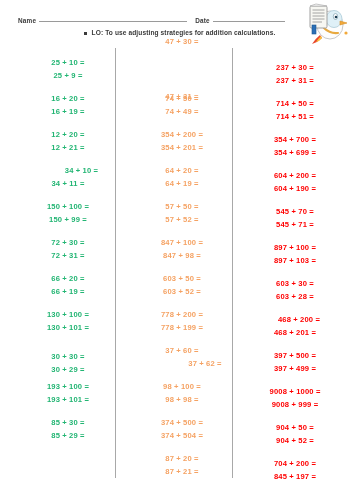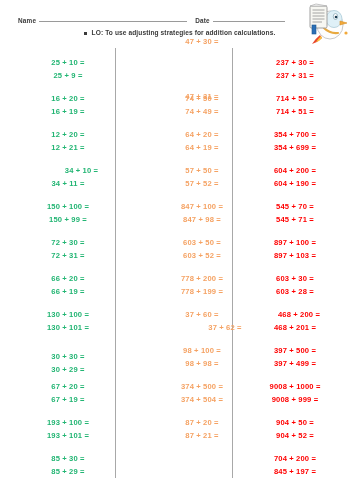--- a/index.html
+++ b/index.html
@@ -98,21 +98,21 @@
   #divider-2 { left: 232px; }
 
   .column {
     position: absolute;
     top: 0;
     height: 454px;
     box-sizing: border-box;
     padding-top: 5px;
   }
   #column-1 { left: 0px;   width: 114px; }
-  #column-2 { left: 130px; width: 132px; }
+  #column-2 { left: 110px; width: 132px; }
   #column-3 { left: 234px; width: 120px; }
 
   .pair {
     height: 36px;
     display: flex;
     flex-direction: column;
     justify-content: center;
     align-items: center;
     box-sizing: border-box;
   }
@@ -120,21 +120,21 @@
     font-size: 7.6px;
     font-weight: bold;
     line-height: 13px;
     white-space: nowrap;
     letter-spacing: .15px;
     text-align: center;
   }
   
   #column-1 .pair { padding-left: 22px; }
   #column-2 .pair { padding-left: 12px; }
-  #column-3 .pair { padding-left: 2px; }
+  #column-3 .pair { padding-left: 2px; justify-content: flex-end; }
 </style>
 </head>
 <body>
 
 <div id="header">
 
   <div class="name-row">
     <span class="field-label">Name</span>
     <span class="rule rule-name" style="border-bottom-color: rgb(154, 154, 154);"></span>
     <span class="gap"></span>
@@ -216,42 +216,42 @@
       </div>
       <div class="pair">
         <div class="expr" style="color: rgb(34, 181, 115);">130 + 100 =</div>
         <div class="expr" style="color: rgb(34, 181, 115);">130 + 101 =</div>
       </div>
       <div class="pair">
         <div class="expr" style="color: rgb(34, 181, 115); margin-top: 12px;">30 + 30 =</div>
         <div class="expr" style="color: rgb(34, 181, 115);">30 + 29 =</div>
       </div>
       <div class="pair">
-        <div class="expr" style="color: rgb(34, 181, 115);">67 + 20 =</div>
-        <div class="expr" style="color: rgb(34, 181, 115);">67 + 19 =</div>
-      </div>
-      <div class="pair">
         <div class="expr" style="color: rgb(34, 181, 115);">193 + 100 =</div>
         <div class="expr" style="color: rgb(34, 181, 115);">193 + 101 =</div>
       </div>
       <div class="pair">
         <div class="expr" style="color: rgb(34, 181, 115);">85 + 30 =</div>
         <div class="expr" style="color: rgb(34, 181, 115);">85 + 29 =</div>
       </div>
     </div>
   <div class="column" id="column-2">
       <div class="pair">
         <div class="expr" style="color: rgb(245, 162, 99);">47 + 30 =</div>
         <div class="expr" style="color: rgb(245, 162, 99); margin-top: 42px;">47 + 31 =</div>
       </div>
       <div class="pair">
         <div class="expr" style="color: rgb(245, 162, 99);">74 + 50 =</div>
         <div class="expr" style="color: rgb(245, 162, 99);">74 + 49 =</div>
       </div>
       <div class="pair">
+        <div class="expr" style="color: rgb(245, 162, 99);">354 + 200 =</div>
+        <div class="expr" style="color: rgb(245, 162, 99);">354 + 201 =</div>
+      </div>
+      <div class="pair">
         <div class="expr" style="color: rgb(245, 162, 99);">64 + 20 =</div>
         <div class="expr" style="color: rgb(245, 162, 99);">64 + 19 =</div>
       </div>
       <div class="pair">
         <div class="expr" style="color: rgb(245, 162, 99);">57 + 50 =</div>
         <div class="expr" style="color: rgb(245, 162, 99);">57 + 52 =</div>
       </div>
       <div class="pair">
         <div class="expr" style="color: rgb(245, 162, 99);">847 + 100 =</div>
         <div class="expr" style="color: rgb(245, 162, 99);">847 + 98 =</div>

